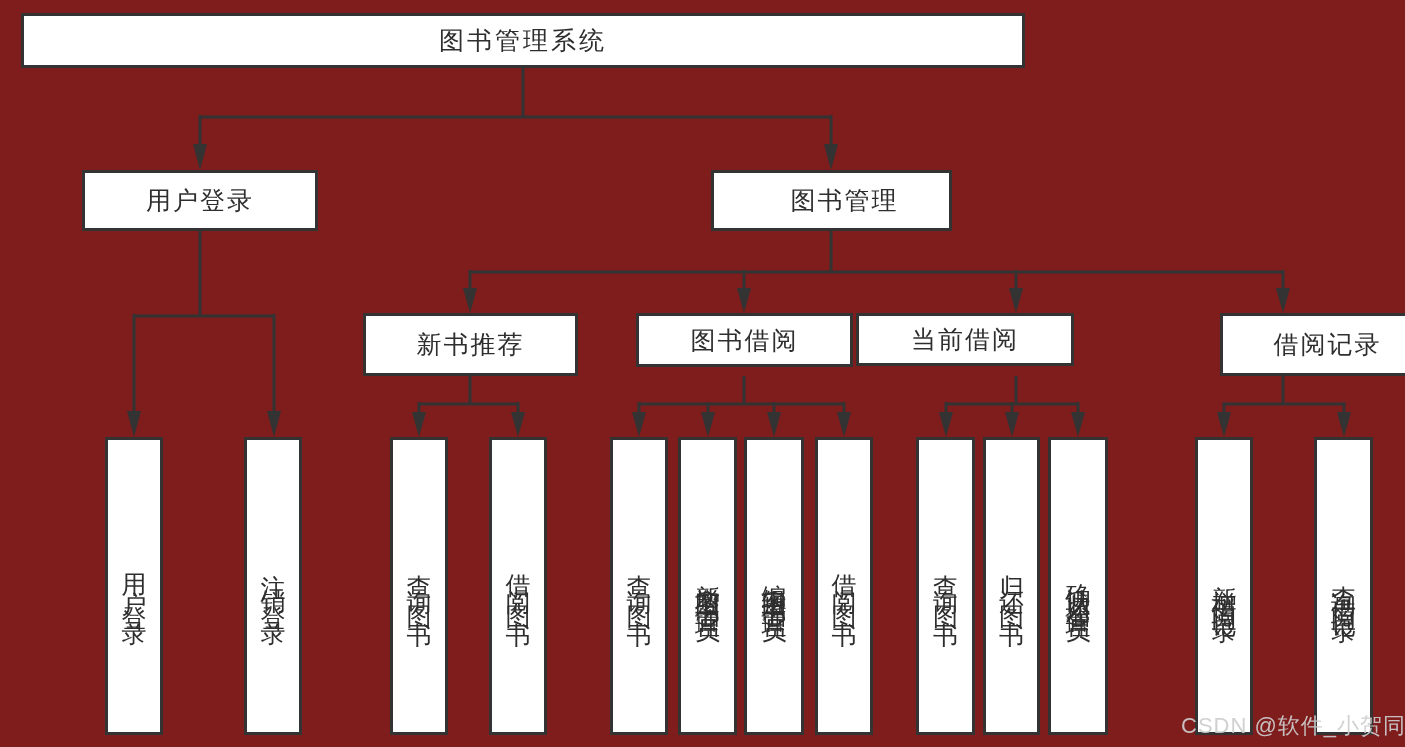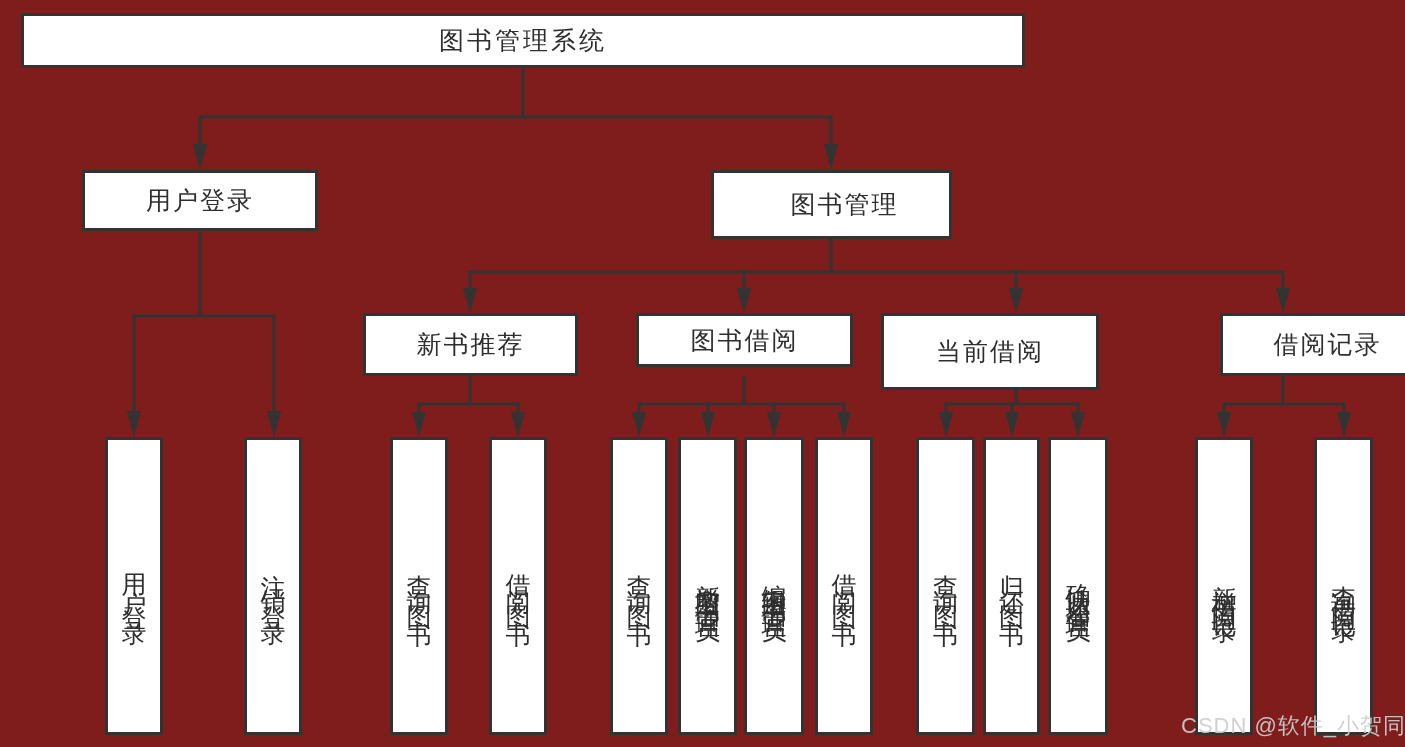--- a/index.html
+++ b/index.html
@@ -117,31 +117,31 @@
     </g>
   </svg>
 
   <div class="box hbox root" style="left:21px;top:13px;width:1004px;height:55px;">
     <span>图书管理系统</span>
   </div>
 
   <div class="box hbox" style="left:82px;top:170px;width:236px;height:61px;">
     <span>用户登录</span>
   </div>
-  <div class="box hbox" style="left:711px;top:170px;width:241px;height:69px;padding-left:26px;">
+  <div class="box hbox" style="left:711px;top:170px;width:241px;height:61px;padding-left:26px;">
     <span>图书管理</span>
   </div>
 
   <div class="box hbox" style="left:363px;top:313px;width:215px;height:63px;">
     <span>新书推荐</span>
   </div>
   <div class="box hbox" style="left:636px;top:313px;width:217px;height:54px;">
     <span>图书借阅</span>
   </div>
-  <div class="box hbox" style="left:881px;top:313px;width:218px;height:77px;font-family:Liberation Serif, serif;">
+  <div class="box hbox" style="left:856px;top:313px;width:218px;height:53px;font-family:Liberation Serif, serif;">
     <span>当前借阅</span>
   </div>
   <div class="box hbox" style="left:1220px;top:313px;width:215px;height:63px;">
     <span>借阅记录</span>
   </div>
 
   <div class="box vbox ls-wide" style="left:105px;top:437px;width:58px;height:298px;">
     <span>用户登录</span>
   </div>
   <div class="box vbox ls-wide" style="left:244px;top:437px;width:58px;height:298px;">

